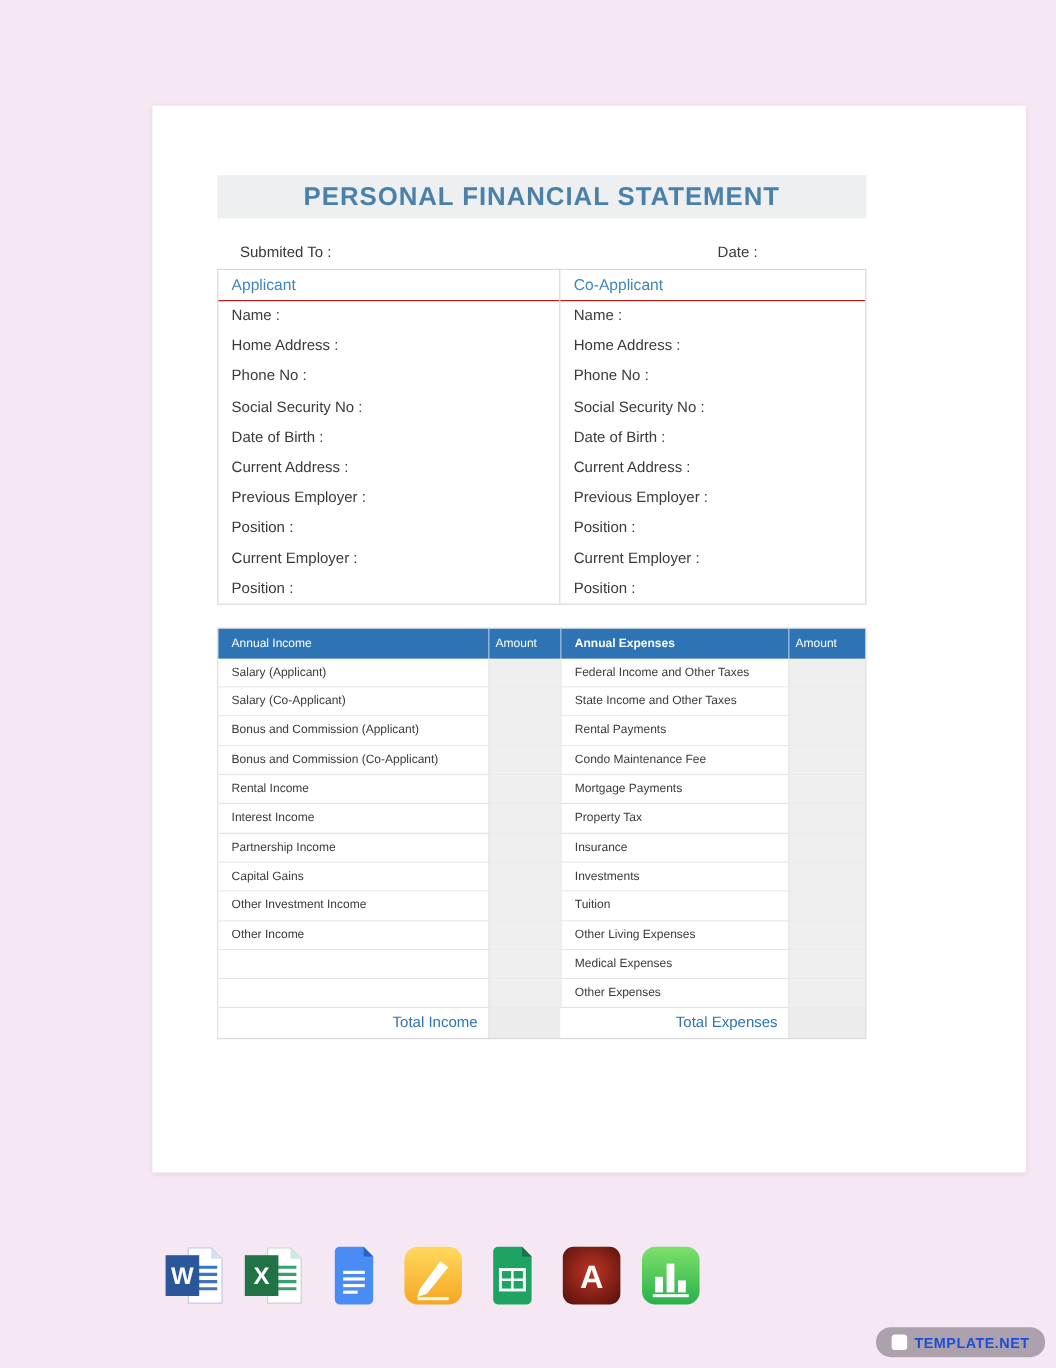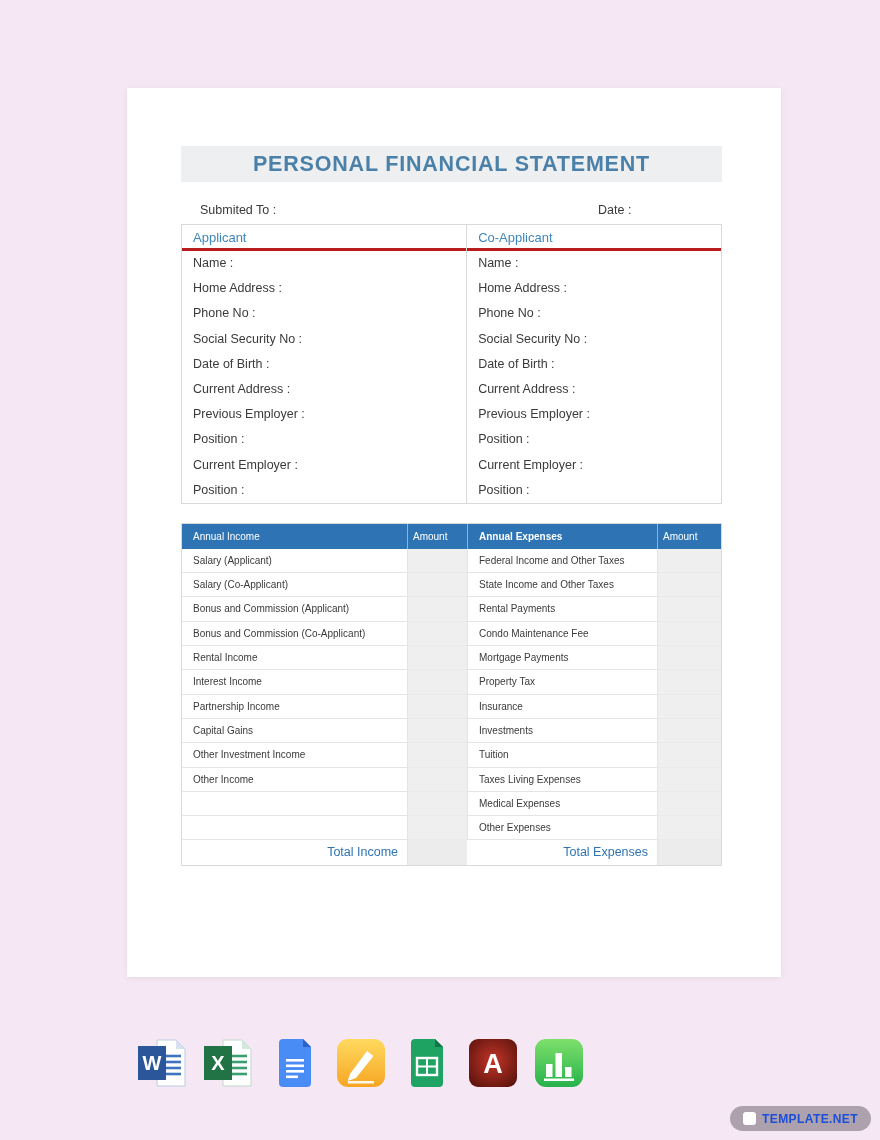--- a/index.html
+++ b/index.html
@@ -1,34 +1,34 @@
 <!DOCTYPE html>
 <html><head>
 <meta charset="utf-8">
 <style>
   *{margin:0;padding:0;box-sizing:border-box;}
   html,body{width:880px;height:1140px;}
   body{background:#f5e8f4;font-family:"Liberation Sans",sans-serif;position:relative;overflow:hidden;}
 
-  .doc{position:absolute;left:127px;top:88px;width:654px;height:889px;background:#fff;
+  .doc{position:absolute;left:127px;top:88px;width:728px;height:889px;background:#fff;
        box-shadow:0 1px 5px rgba(90,60,90,.10);}
   .doc-content{position:absolute;left:54px;top:58px;width:541px;}
 
   .title-bar{height:36px;line-height:36px;background:#edeff1;color:#4b81a8;font-size:21.5px;
              font-weight:600;text-align:center;letter-spacing:.8px;}
 
   .meta-row{position:relative;margin-top:21px;height:16px;font-size:12.5px;color:#383838;}
   .meta-row .submitted{margin-left:19px;}
   .meta-row .date{position:absolute;left:417px;top:0;}
 
   .applicant-table{margin-top:5px;display:flex;border:1px solid #d9d9d9;background:#fff;}
   .app-col{width:47.1%;}
   .app-col:first-child{width:52.9%;border-right:1px solid #d9d9d9;}
   .app-col-header{height:26px;line-height:26px;padding-left:11px;font-size:13px;color:#3e86ba;
-                  border-bottom:3px solid #b91c1c;}
+                  border-bottom:1px solid #b91c1c;}
   .app-row{height:25.2px;line-height:25.2px;padding-left:11px;font-size:12.5px;color:#3a3a3a;
            white-space:nowrap;overflow:hidden;}
 
   .fin-table{margin-top:19px;border:1px solid #d9d9d9;background:#fff;}
   .fin-grid{display:grid;grid-template-columns:225px 60px 190px 1fr;}
   .fin-head{background:#2e74b5;color:#fff;font-size:10px;height:25px;line-height:25px;
             padding-left:11px;white-space:nowrap;overflow:hidden;}
   .fin-head.c2,.fin-head.c4{padding-left:5px;border-left:1px solid rgba(255,255,255,.45);}
   .fin-head.c3{border-left:1px solid rgba(255,255,255,.45);font-weight:bold;}
   .fin-cell{height:24.3px;line-height:24.3px;font-size:10px;color:#3a3a3a;padding-left:11px;
@@ -129,21 +129,21 @@
           <div class="fin-cell c1">Capital Gains</div>
           <div class="fin-cell fin-amount c2"></div>
           <div class="fin-cell c3">Investments</div>
           <div class="fin-cell fin-amount c4"></div>
           <div class="fin-cell c1">Other Investment Income</div>
           <div class="fin-cell fin-amount c2"></div>
           <div class="fin-cell c3">Tuition</div>
           <div class="fin-cell fin-amount c4"></div>
           <div class="fin-cell c1">Other Income</div>
           <div class="fin-cell fin-amount c2"></div>
-          <div class="fin-cell c3">Taxes Living Expenses</div>
+          <div class="fin-cell c3">Other Living Expenses</div>
           <div class="fin-cell fin-amount c4"></div>
           <div class="fin-cell c1"></div>
           <div class="fin-cell fin-amount c2"></div>
           <div class="fin-cell c3">Medical Expenses</div>
           <div class="fin-cell fin-amount c4"></div>
           <div class="fin-cell c1"></div>
           <div class="fin-cell fin-amount c2"></div>
           <div class="fin-cell c3">Other Expenses</div>
           <div class="fin-cell fin-amount c4"></div>
         </div>

